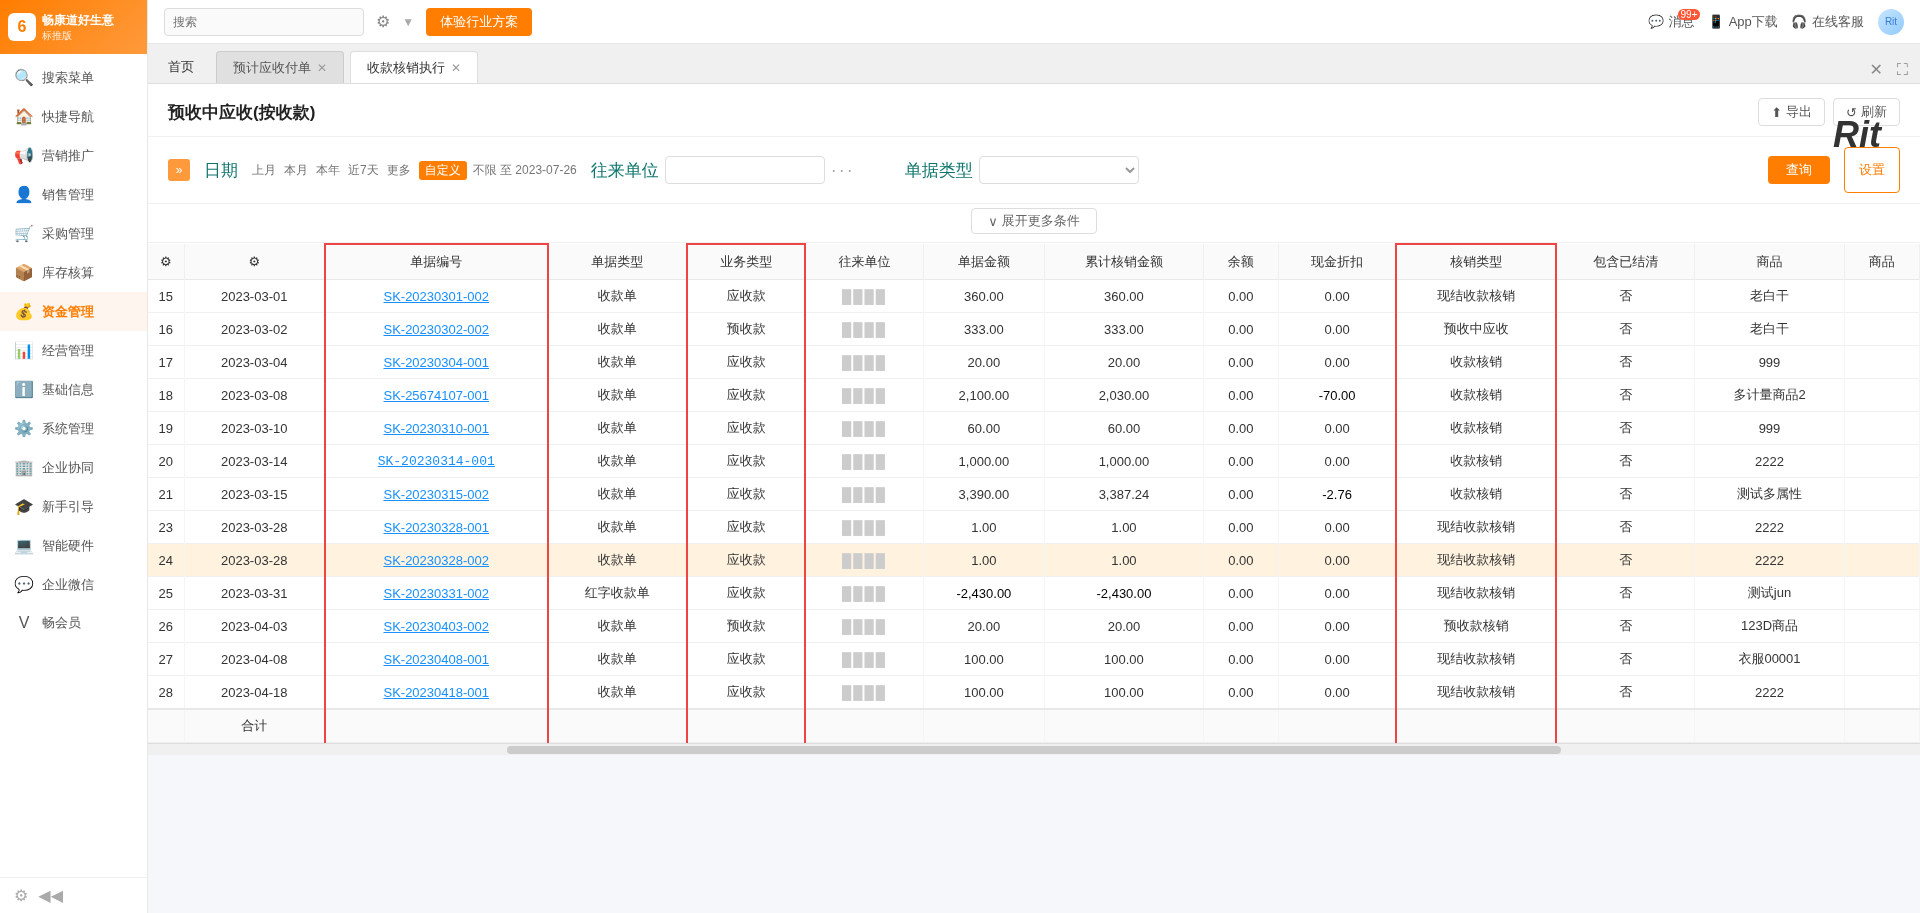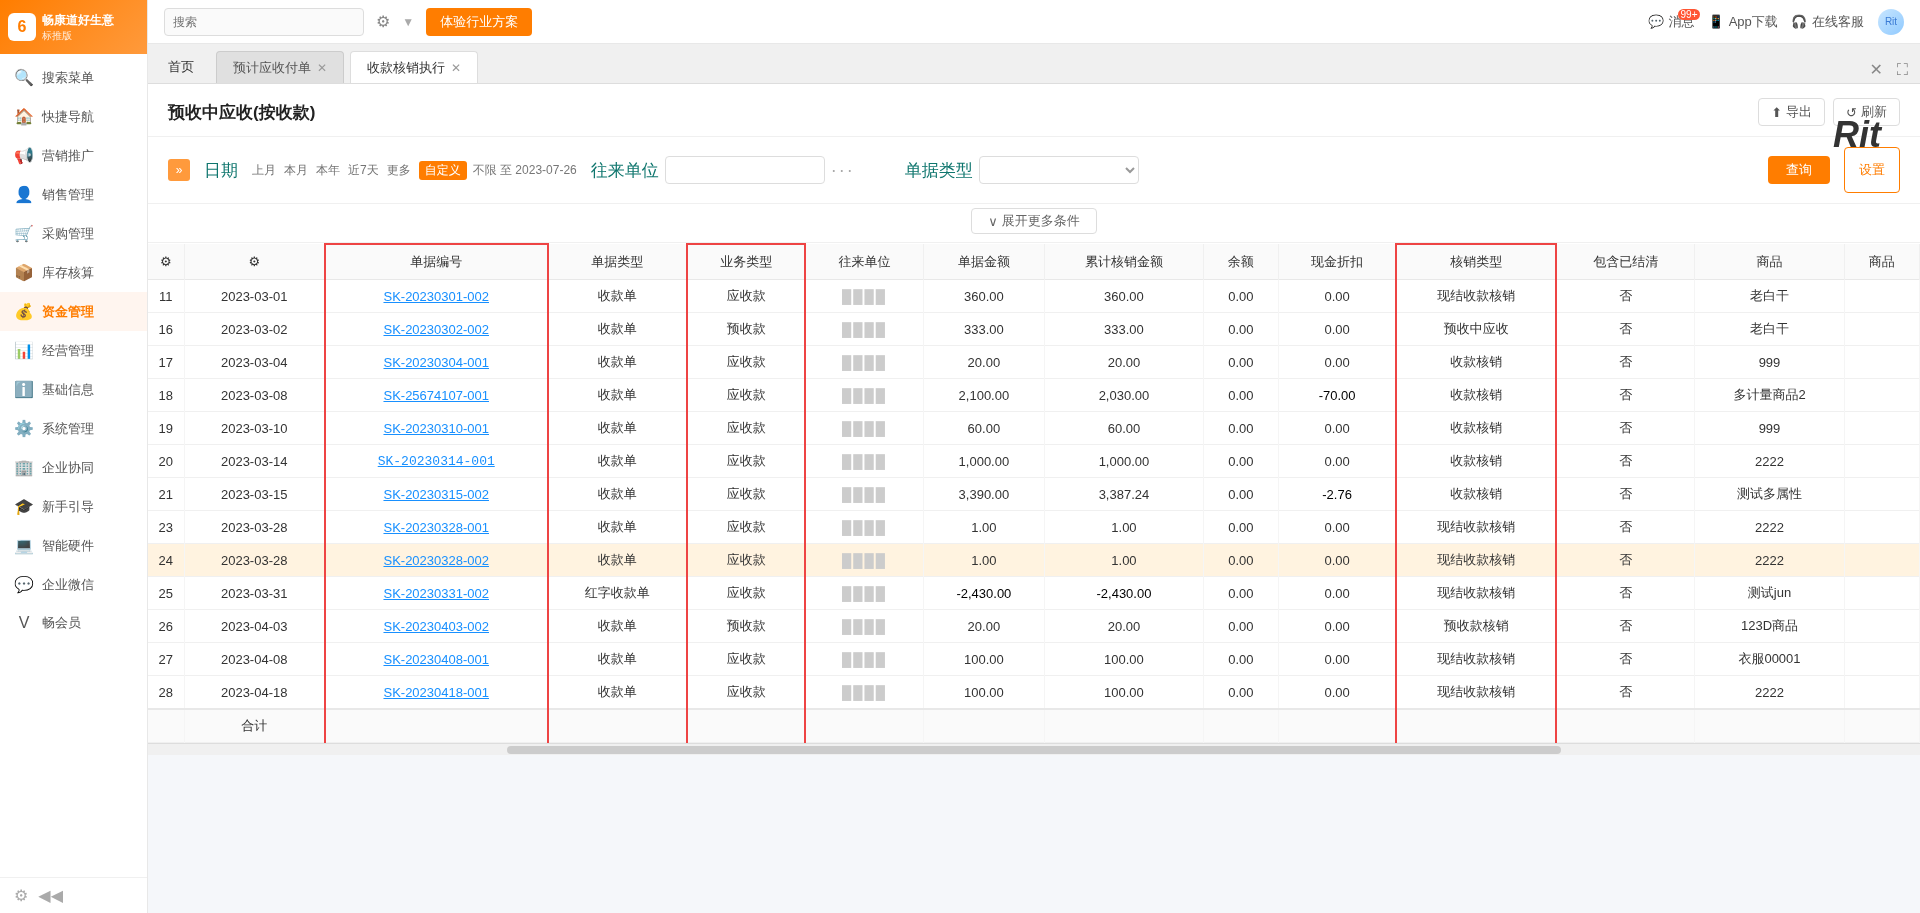--- a/index.html
+++ b/index.html
@@ -418,21 +418,21 @@
             <th>余额</th>
             <th>现金折扣</th>
             <th style="border-left:2px solid #e44;border-right:2px solid #e44;border-top:2px solid #e44;">核销类型</th>
             <th>包含已结清</th>
             <th>商品</th>
             <th>商品</th>
           </tr>
         </thead>
         <tbody id="table-body">
             <tr>
-              <td>11</td>
+              <td>15</td>
               <td>2023-03-01</td>
               <td class="link-cell" style="border-left:2px solid #e44;border-right:2px solid #e44;">SK-20230301-002</td>
               <td>收款单</td>
               <td style="border-left:2px solid #e44;border-right:2px solid #e44;">应收款</td>
               <td style="color:#ccc;letter-spacing:2px;">████</td>
               <td>360.00</td>
               <td>360.00</td>
               <td>0.00</td>
               <td>0.00</td>
               <td style="border-left:2px solid #e44;border-right:2px solid #e44;">现结收款核销</td>

